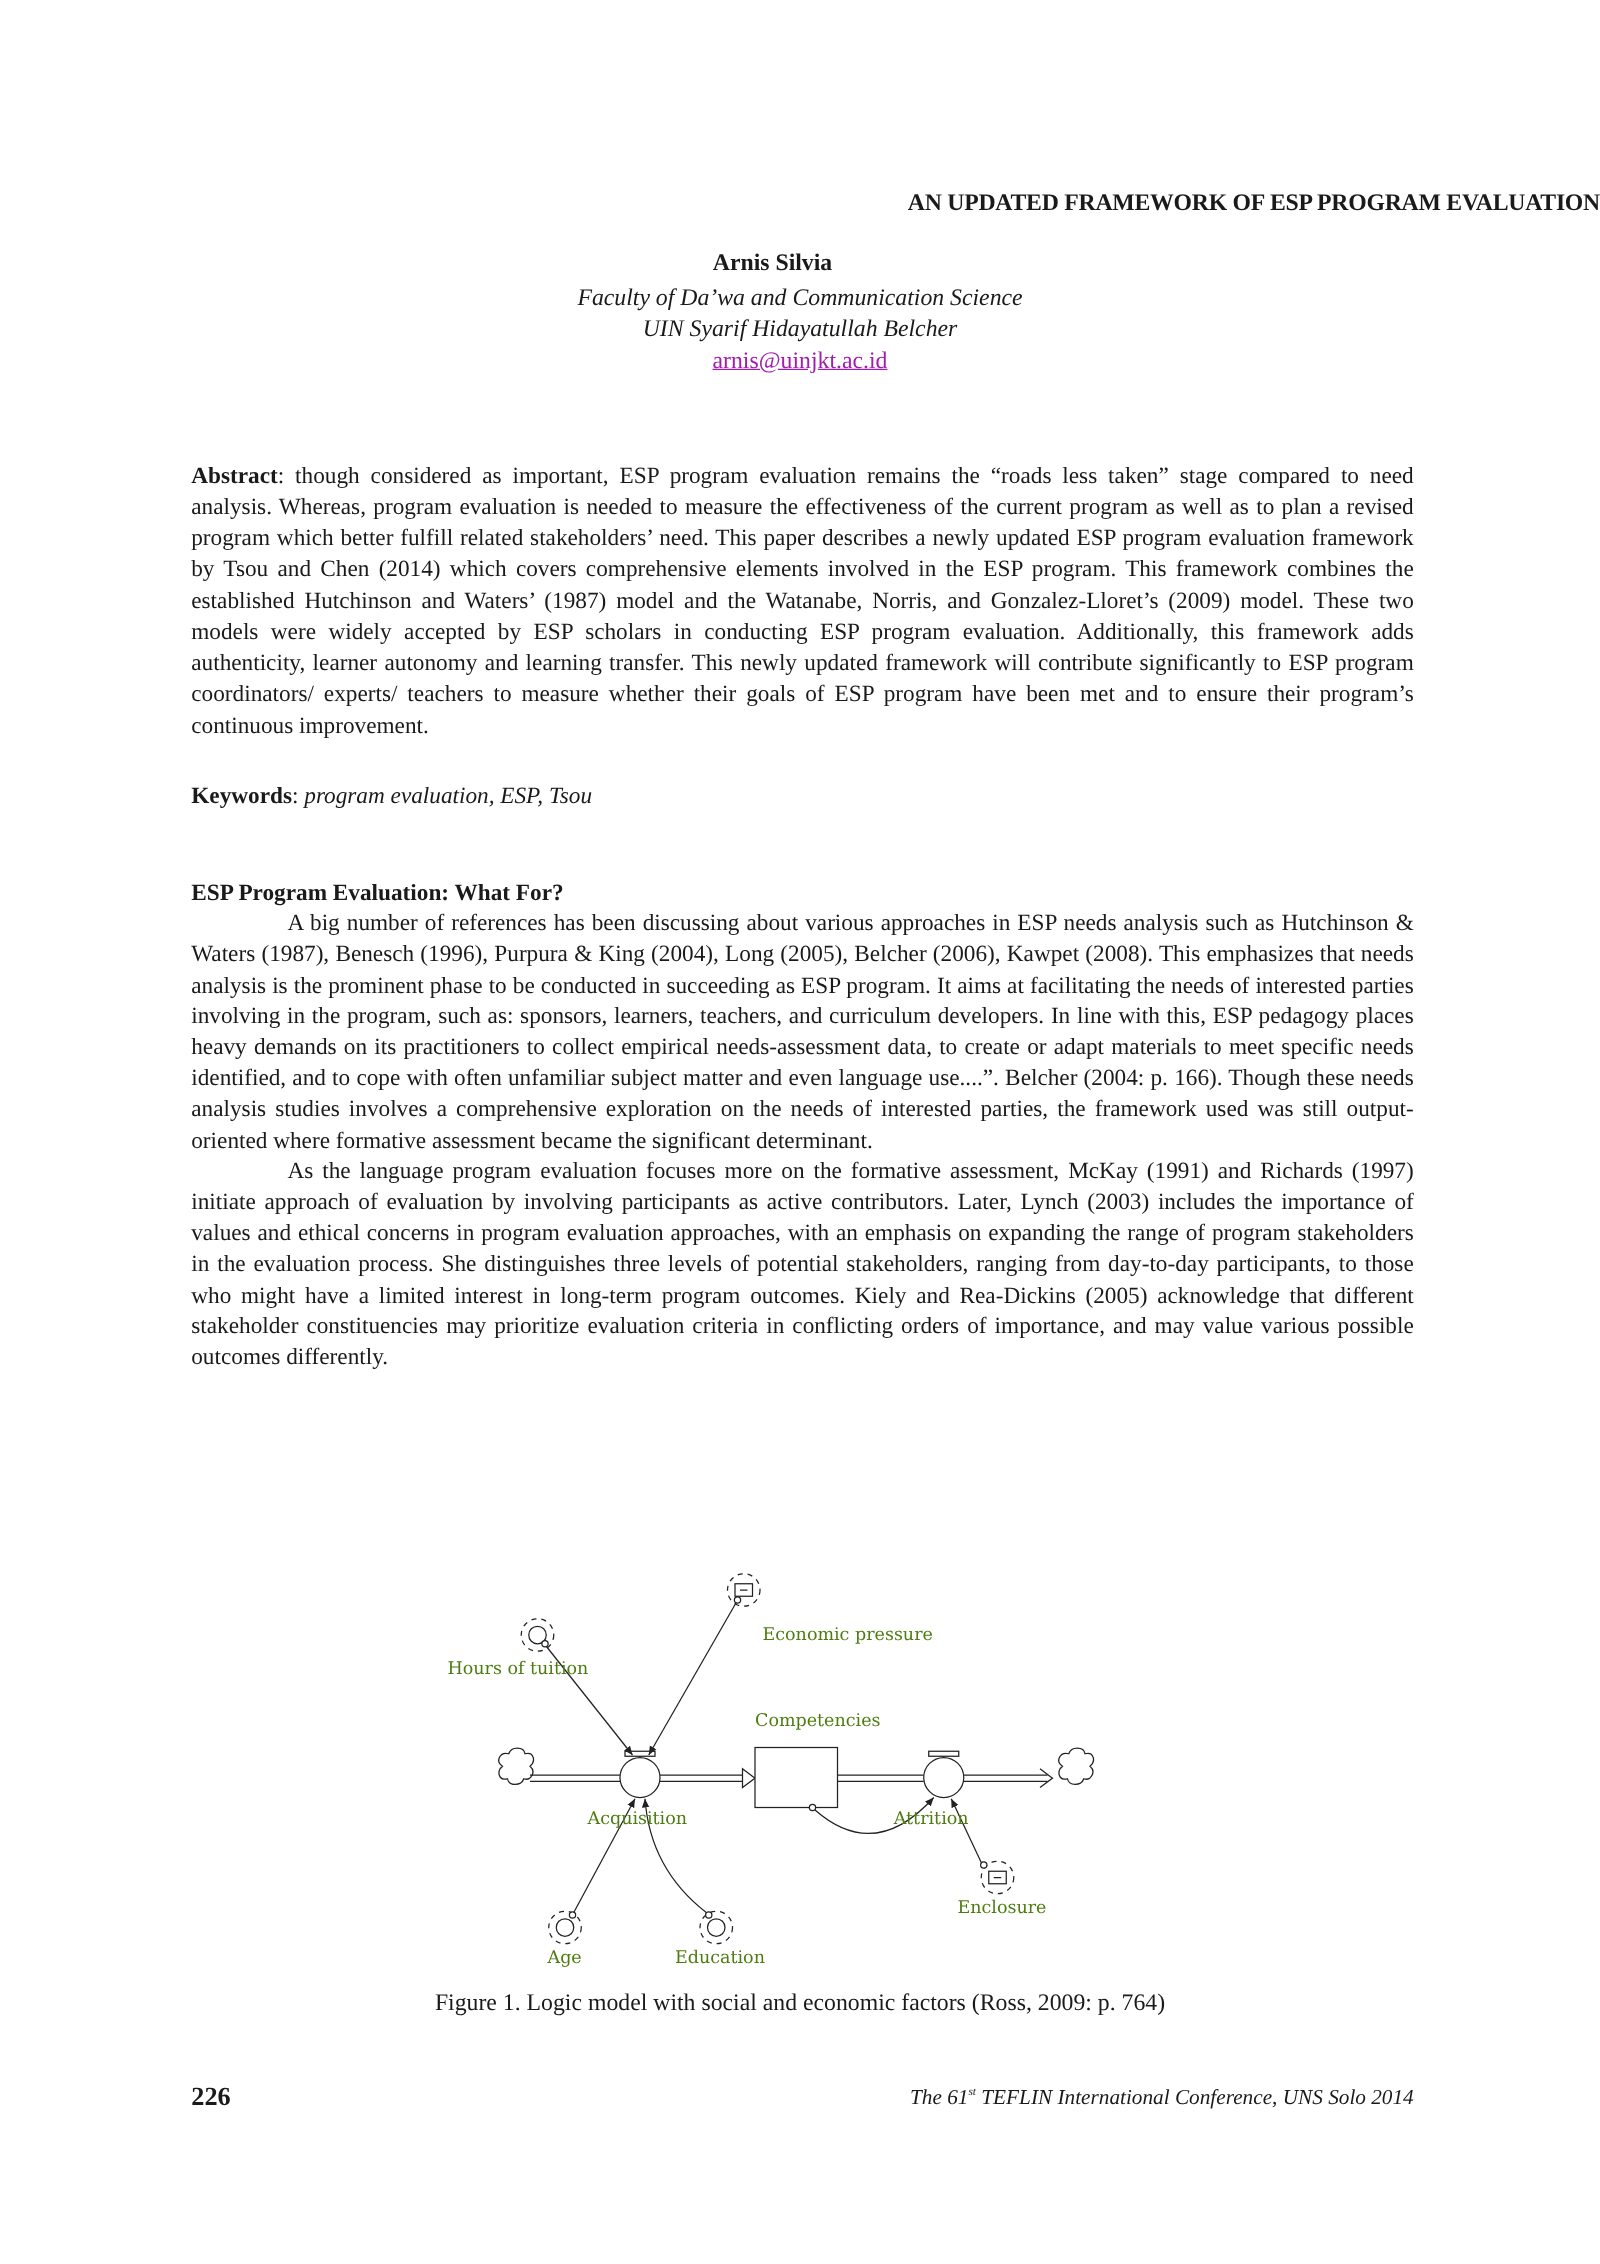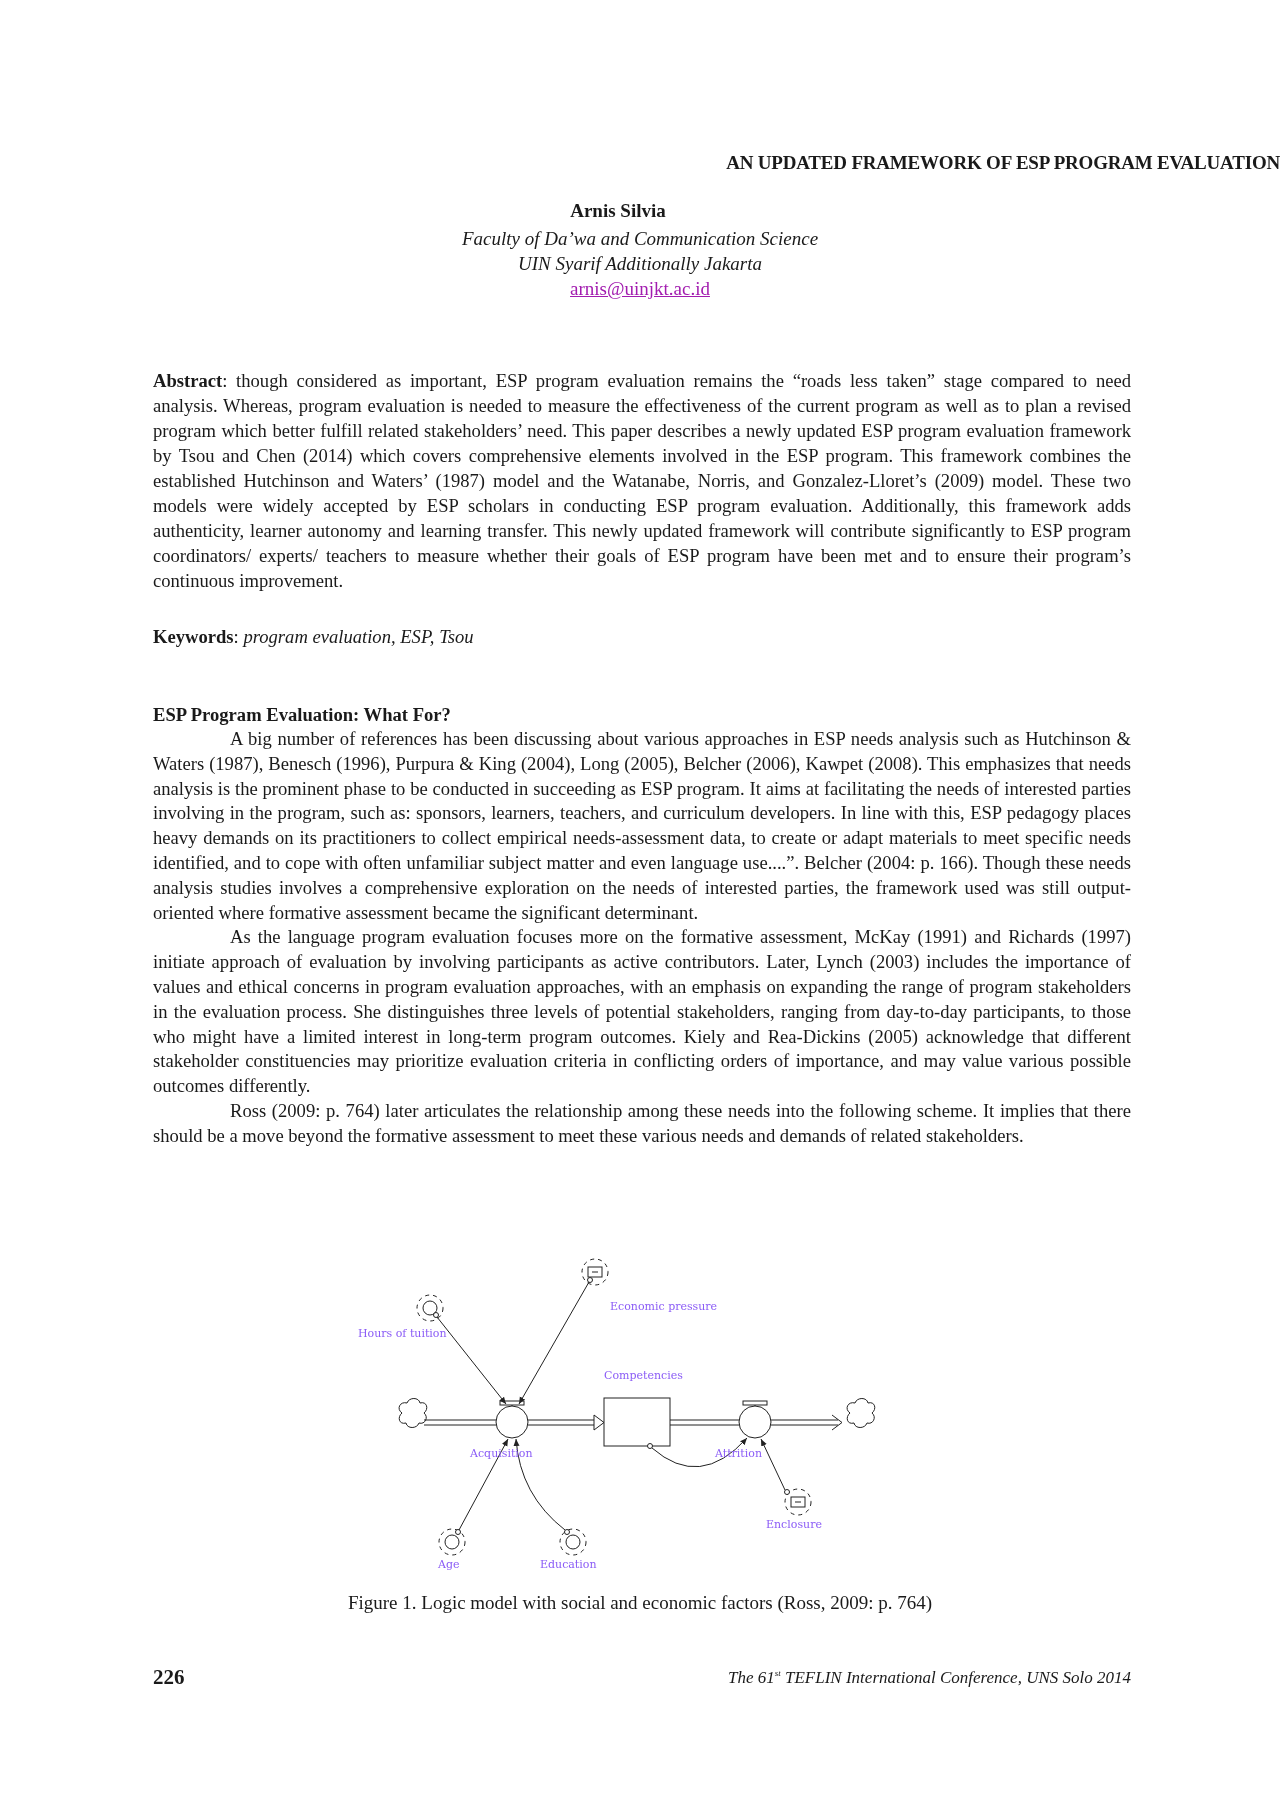--- a/index.html
+++ b/index.html
@@ -16,50 +16,49 @@
   .email { text-decoration: underline; font-style: normal; color: #a21caf; }
   .abstract { top: 352px; font-size: 18.6px; line-height: 25px; text-align: justify; margin-top: 16px; }
   .keywords { top: 624px; font-size: 18.6px; line-height: 25px; }
   .section-h { top: 702px; font-size: 18.6px; font-weight: bold; line-height: 25px; }
   .body { top: 727px; font-size: 18.6px; line-height: 24.8px; text-align: justify; }
   .body p { margin: 0; text-indent: 77px; }
   b { font-weight: bold; }
   i { font-style: italic; }
   .figure { position: absolute; left: 380px; top: 1255px; width: 540px; height: 330px; }
   .figure svg { position: absolute; left: 0; top: 0; }
-  .fig-label { position: absolute; font-family: "DejaVu Serif", serif; font-size: 11px; color: #8b5cf6; white-space: nowrap; }
+  .fig-label { position: absolute; font-family: "DejaVu Serif", serif; font-size: 14px; color: #4d7c0f; white-space: nowrap; }
   .caption { position: absolute; left: 0; width: 1280px; top: 1592px; text-align: center; font-size: 19px; }
   .footer-num { position: absolute; left: 153px; top: 1665px; font-weight: bold; font-size: 21px; }
   .footer-conf { position: absolute; right: 149px; top: 1668px; font-style: italic; font-size: 17px; }
   .footer-conf sup { font-size: 9px; vertical-align: 7px; }
 </style>
 </head>
 <body>
 
 <div class="page">
 
   <div class="title">AN UPDATED FRAMEWORK OF ESP PROGRAM EVALUATION</div>
 
   <div class="author">Arnis Silvia</div>
   <div class="affil">
     <div>Faculty of Da’wa and Communication Science</div>
-    <div>UIN Syarif Additionally Jakarta</div>
+    <div>UIN Syarif Hidayatullah Belcher</div>
     <div><span class="email">arnis@uinjkt.ac.id</span></div>
   </div>
 
   <div class="col abstract"><b>Abstract</b><span>: though considered as important, ESP program evaluation remains the “roads less taken” stage compared to need analysis. Whereas, program evaluation is needed to measure the effectiveness of the current program as well as to plan a revised program which better fulfill related stakeholders’ need. This paper describes a newly updated ESP program evaluation framework by Tsou and Chen (2014) which covers comprehensive elements involved in the ESP program. This framework combines the established Hutchinson and Waters’ (1987) model and the Watanabe, Norris, and Gonzalez-Lloret’s (2009) model. These two models were widely accepted by ESP scholars in conducting ESP program evaluation. Additionally, this framework adds authenticity, learner autonomy and learning transfer. This newly updated framework will contribute significantly to ESP program coordinators/ experts/ teachers to measure whether their goals of ESP program have been met and to ensure their program’s continuous improvement.</span></div>
 
   <div class="col keywords"><b>Keywords</b><span>: </span><i>program evaluation, ESP, Tsou</i></div>
 
   <div class="col section-h">ESP Program Evaluation: What For?</div>
 
   <div class="col body">
     <p>A big number of references has been discussing about various approaches in ESP needs analysis such as Hutchinson &amp; Waters (1987), Benesch (1996), Purpura &amp; King (2004), Long (2005), Belcher (2006), Kawpet (2008). This emphasizes that needs analysis is the prominent phase to be conducted in succeeding as ESP program. It aims at facilitating the needs of interested parties involving in the program, such as: sponsors, learners, teachers, and curriculum developers. In line with this, ESP pedagogy places heavy demands on its practitioners to collect empirical needs-assessment data, to create or adapt materials to meet specific needs identified, and to cope with often unfamiliar subject matter and even language use....”. Belcher (2004: p. 166). Though these needs analysis studies involves a comprehensive exploration on the needs of interested parties, the framework used was still output-oriented where formative assessment became the significant determinant.</p>
     <p>As the language program evaluation focuses more on the formative assessment, McKay (1991) and Richards (1997) initiate approach of evaluation by involving participants as active contributors. Later, Lynch (2003) includes the importance of values and ethical concerns in program evaluation approaches, with an emphasis on expanding the range of program stakeholders in the evaluation process. She distinguishes three levels of potential stakeholders, ranging from day-to-day participants, to those who might have a limited interest in long-term program outcomes. Kiely and Rea-Dickins (2005) acknowledge that different stakeholder constituencies may prioritize evaluation criteria in conflicting orders of importance, and may value various possible outcomes differently.</p>
-    <p>Ross (2009: p. 764) later articulates the relationship among these needs into the following scheme. It implies that there should be a move beyond the formative assessment to meet these various needs and demands of related stakeholders.</p>
   </div>
 
   <div class="figure">
     <svg width="540" height="330" viewBox="0 0 540 330">
       <defs>
         <marker id="arr" markerWidth="8" markerHeight="8" refX="7" refY="4" orient="auto">
           <path d="M0,1 L7,4 L0,7 Z" fill="#222"></path>
         </marker>
       </defs>
       <g stroke="#222" fill="none" stroke-width="1">

